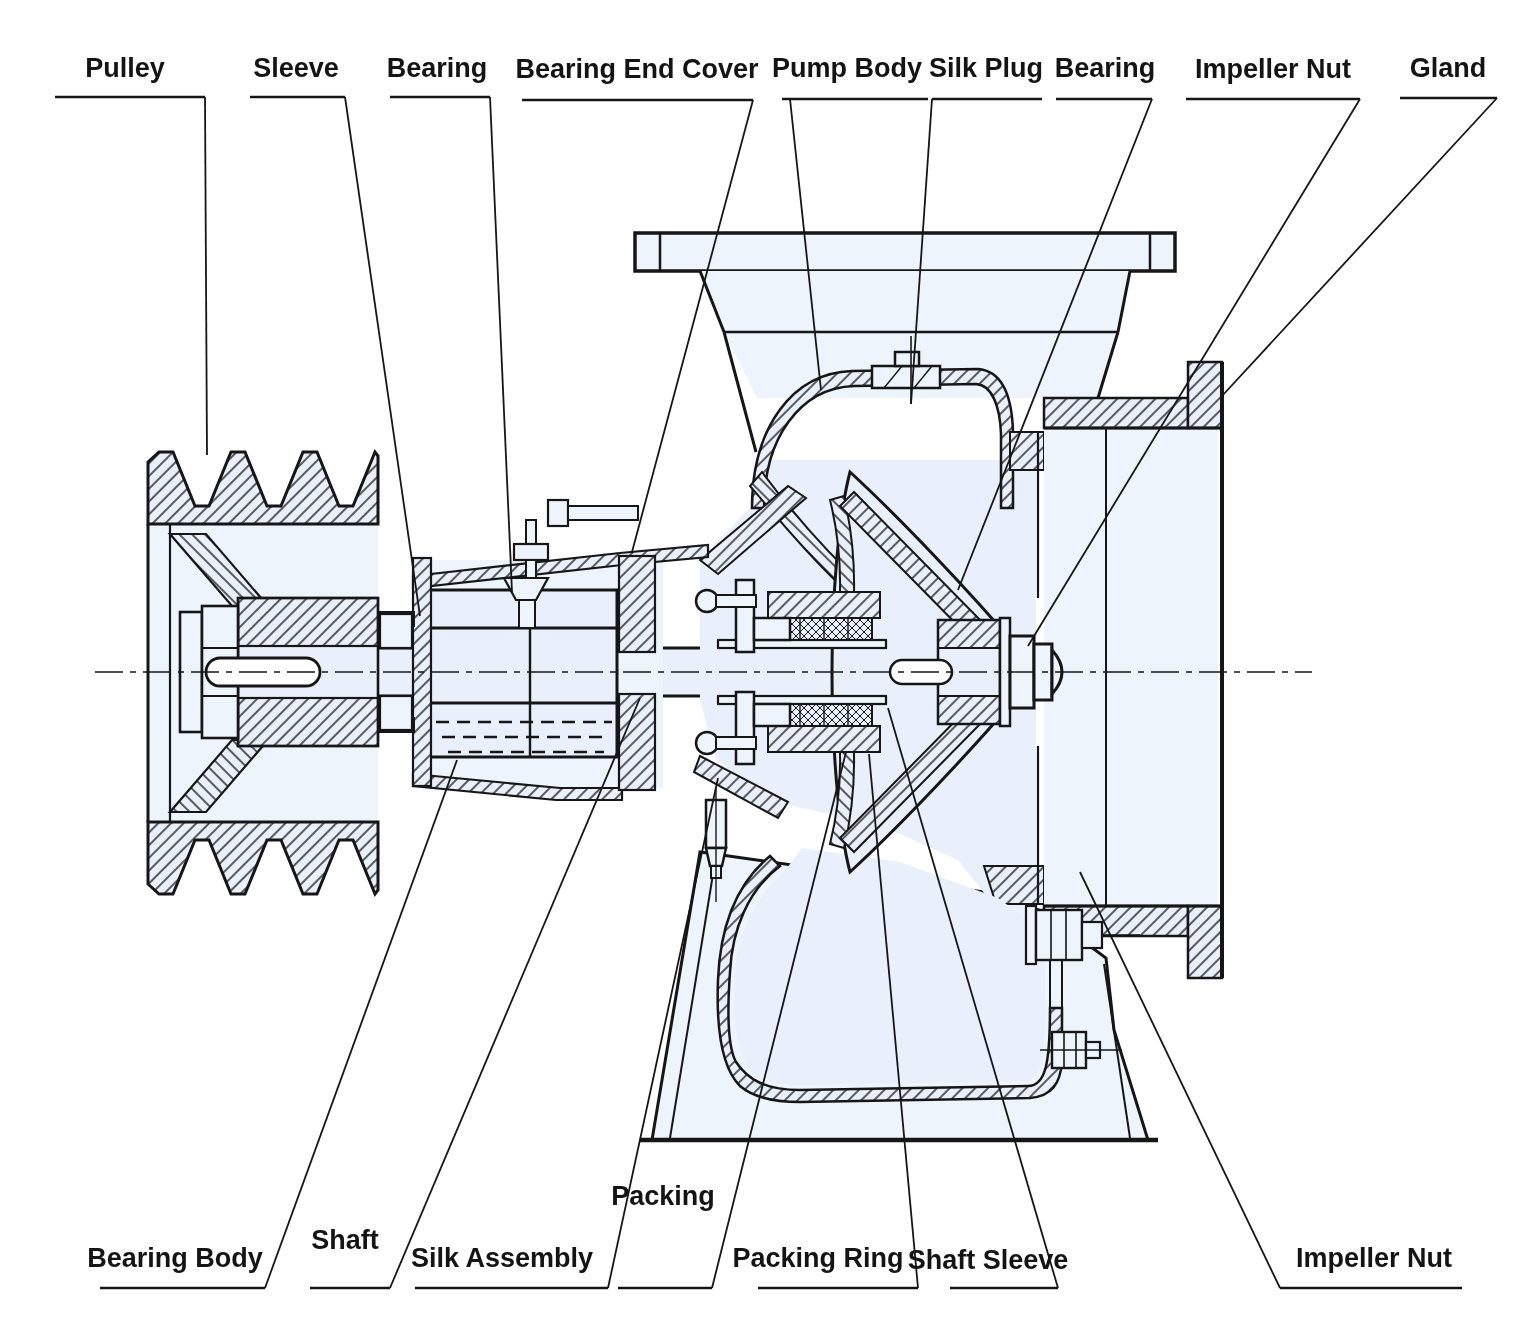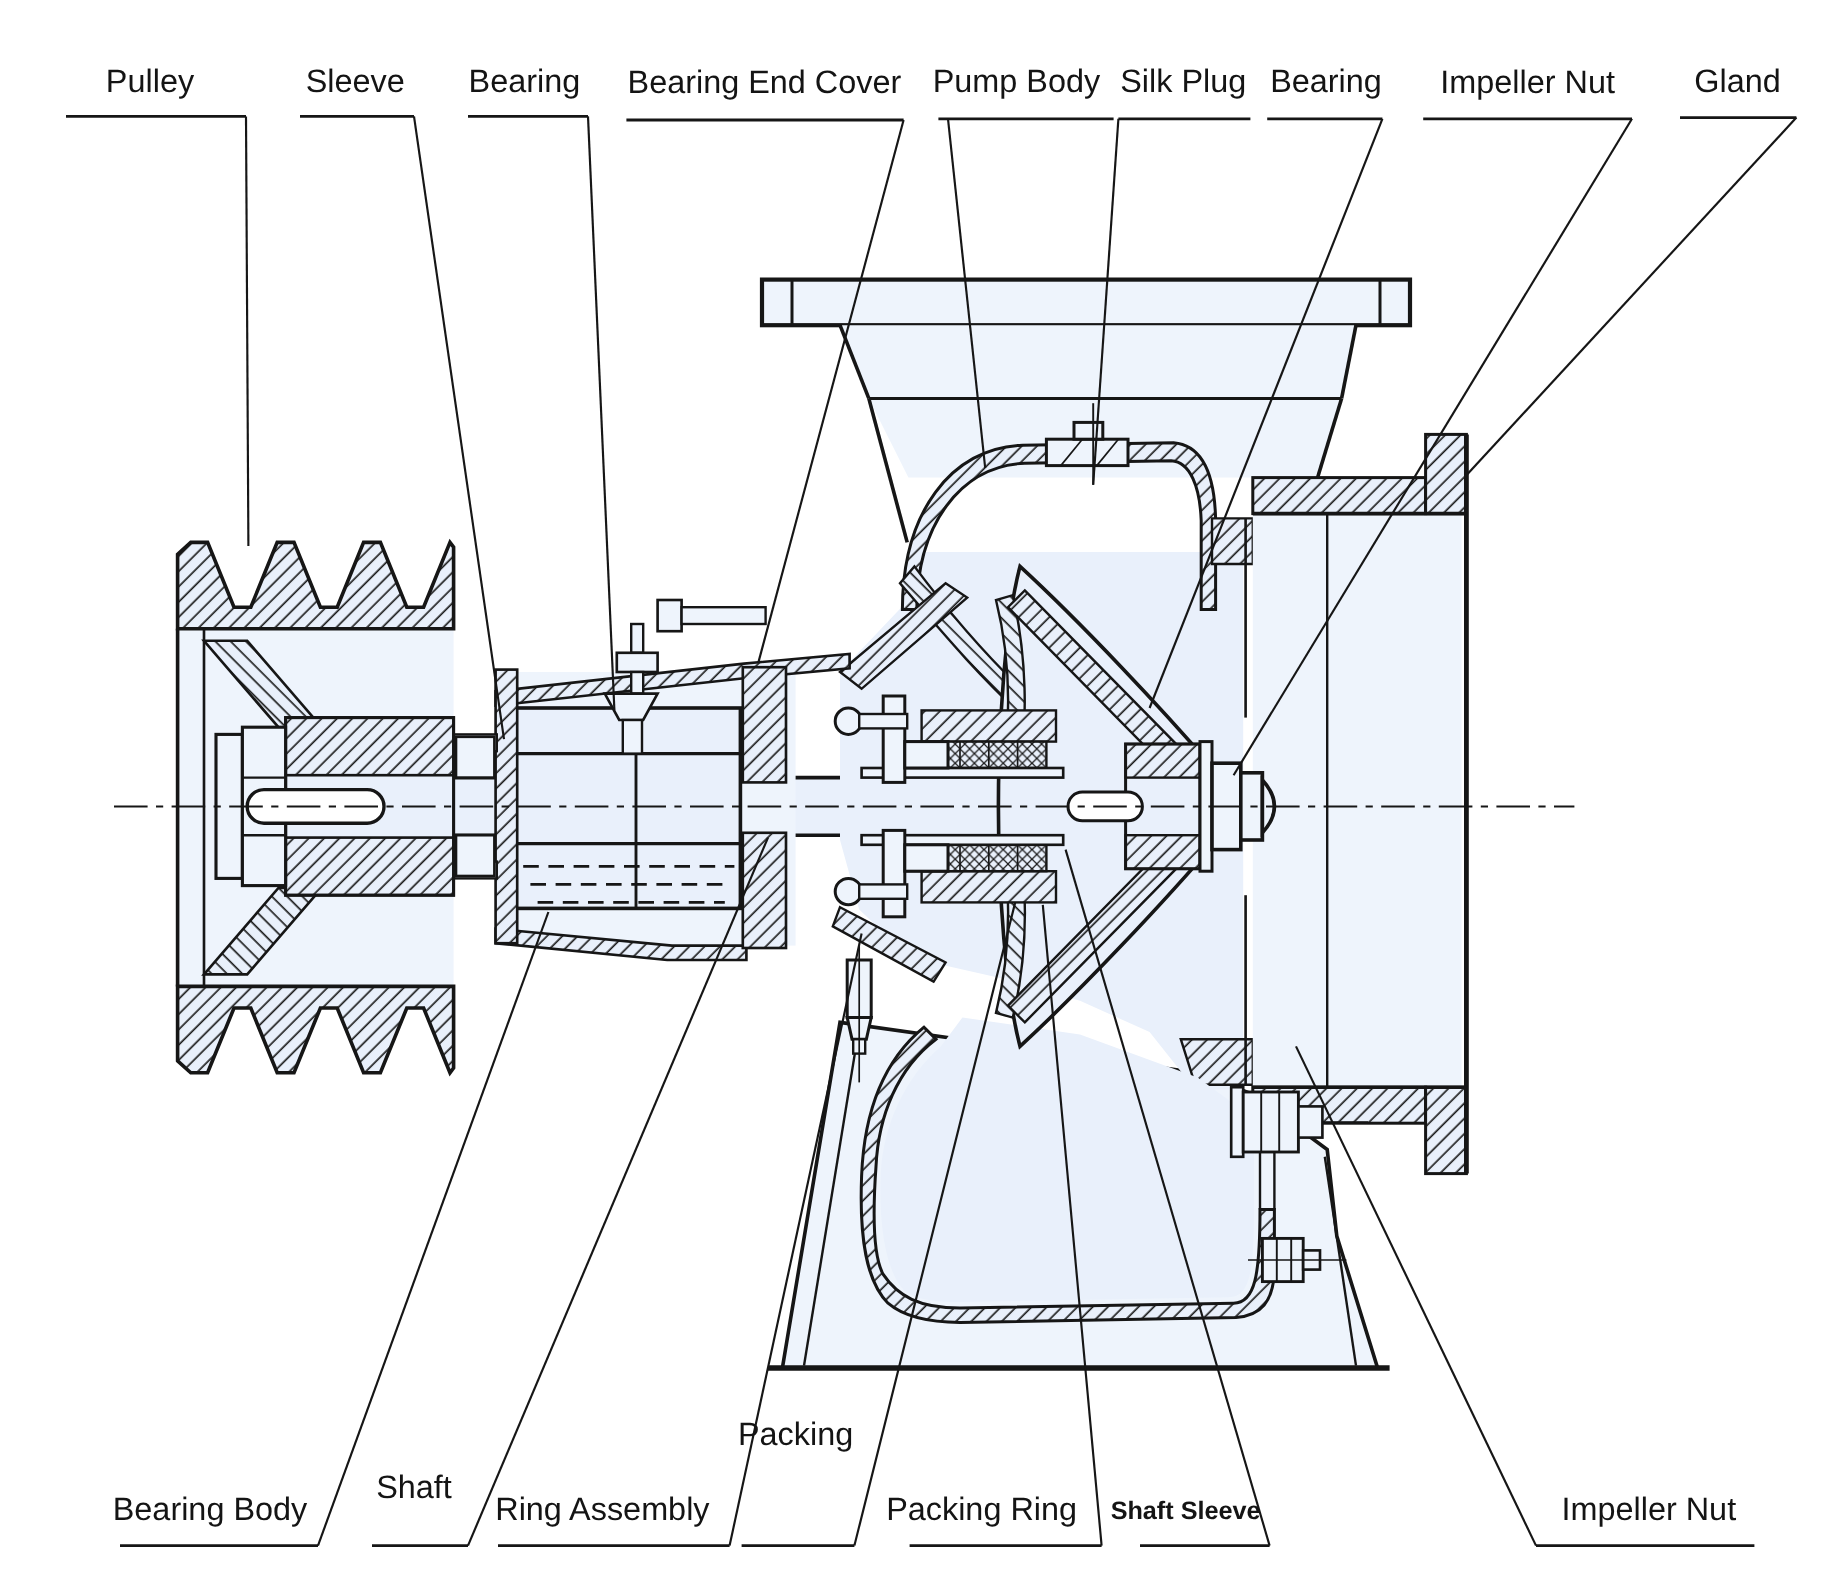--- a/index.html
+++ b/index.html
@@ -1,21 +1,21 @@
 <!DOCTYPE html>
 <html><head>
 <meta charset="utf-8">
 <style>
   html,body{margin:0;padding:0;background:#ffffff;}
   #stage{position:relative;width:1536px;height:1325px;background:#ffffff;overflow:hidden;
          font-family:"Liberation Sans", sans-serif;}
   #drawing{position:absolute;left:0;top:0;}
   .lbl{position:absolute;transform:translate(-50%,-50%);white-space:nowrap;
-       font-weight:400;font-size:27px;color:#141414;letter-spacing:0px;}
-  .lbl.small{font-size:21px;font-weight:700;}
+       font-weight:700;font-size:27px;color:#141414;letter-spacing:0px;}
+  .lbl.small{font-size:27px;font-weight:700;}
 </style>
 </head>
 <body>
 
 <div id="stage">
 
 <svg id="drawing" width="1536" height="1325" viewBox="0 0 1536 1325" xmlns="http://www.w3.org/2000/svg">
   <defs>
     <pattern id="ht" patternUnits="userSpaceOnUse" width="9" height="9" patternTransform="rotate(45)">
       <rect width="9" height="9" fill="#e9f0fb"></rect>
@@ -291,19 +291,19 @@
   <div class="lbl" style="left:437px;top:68px">Bearing</div>
   <div class="lbl" style="left:637px;top:69px">Bearing End Cover</div>
   <div class="lbl" style="left:847px;top:68px">Pump Body</div>
   <div class="lbl" style="left:986px;top:68px">Silk Plug</div>
   <div class="lbl" style="left:1105px;top:68px">Bearing</div>
   <div class="lbl" style="left:1273px;top:69px">Impeller Nut</div>
   <div class="lbl" style="left:1448px;top:68px">Gland</div>
 
   <div class="lbl" style="left:175px;top:1258px">Bearing Body</div>
   <div class="lbl" style="left:345px;top:1240px">Shaft</div>
-  <div class="lbl" style="left:502px;top:1258px">Ring Assembly</div>
+  <div class="lbl" style="left:502px;top:1258px">Silk Assembly</div>
   <div class="lbl" style="left:663px;top:1196px">Packing</div>
   <div class="lbl" style="left:818px;top:1258px">Packing Ring</div>
   <div class="lbl small" style="left:988px;top:1260px">Shaft Sleeve</div>
   <div class="lbl" style="left:1374px;top:1258px">Impeller Nut</div>
 
 </div>
 
 </body></html>

